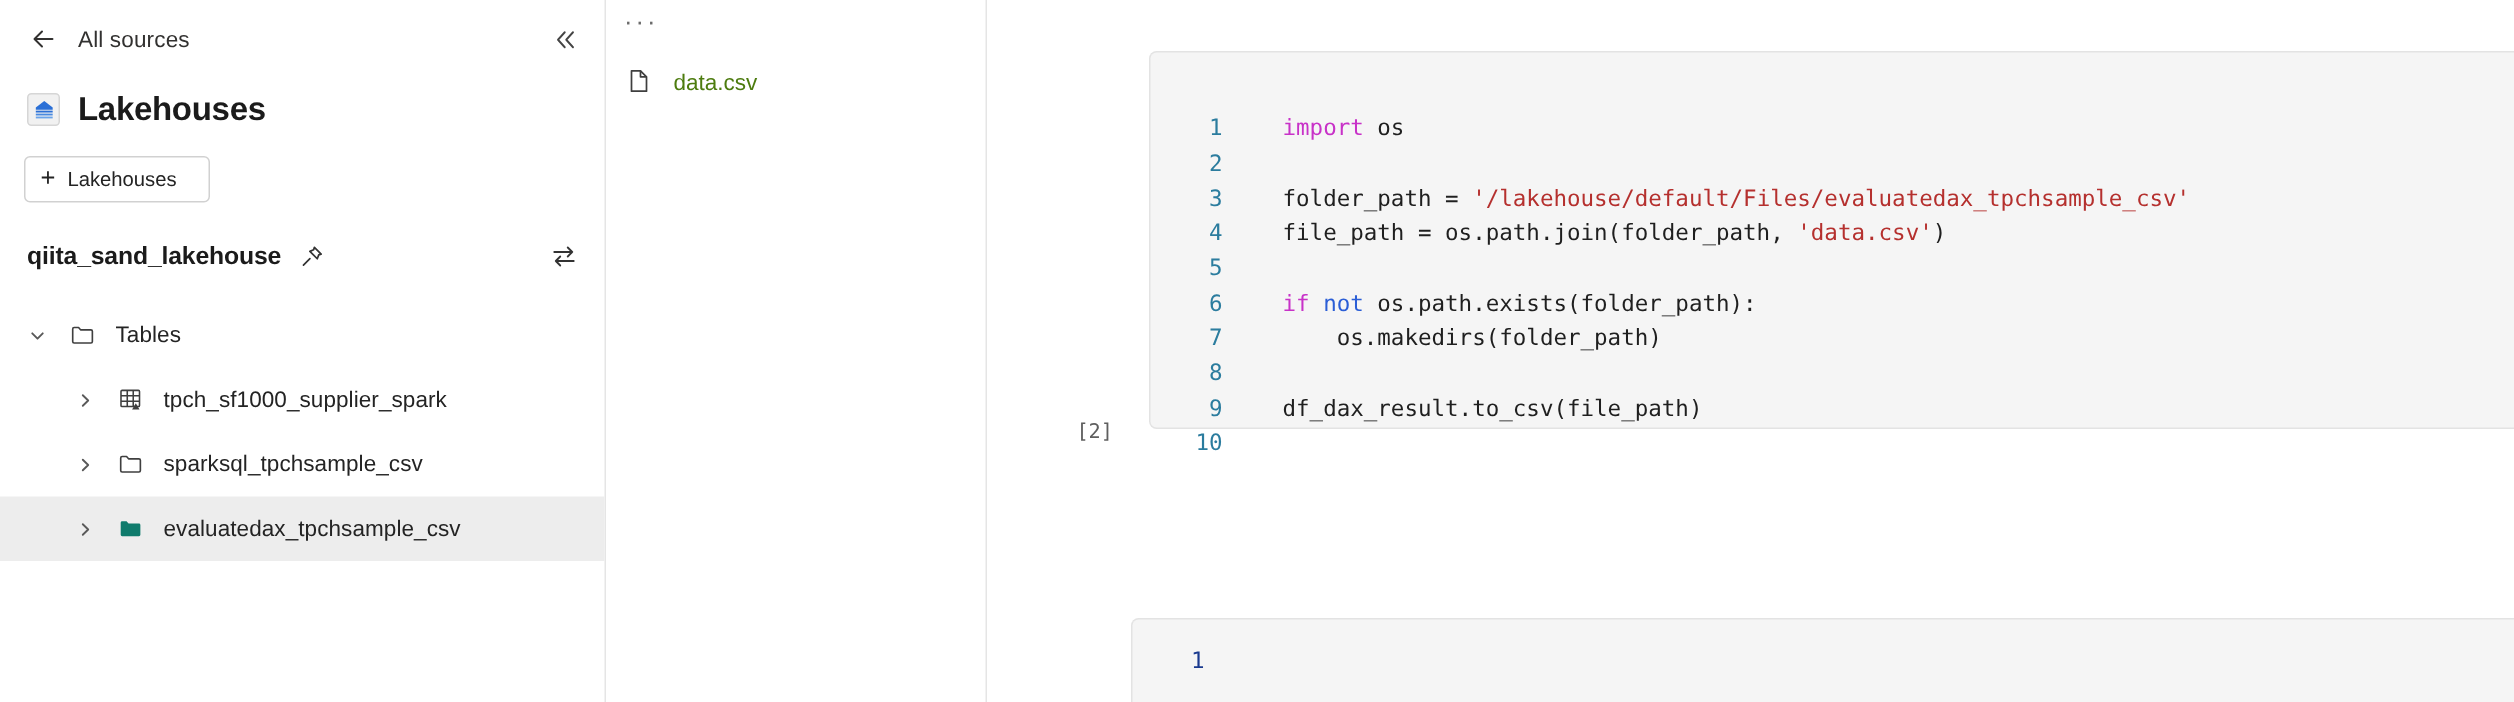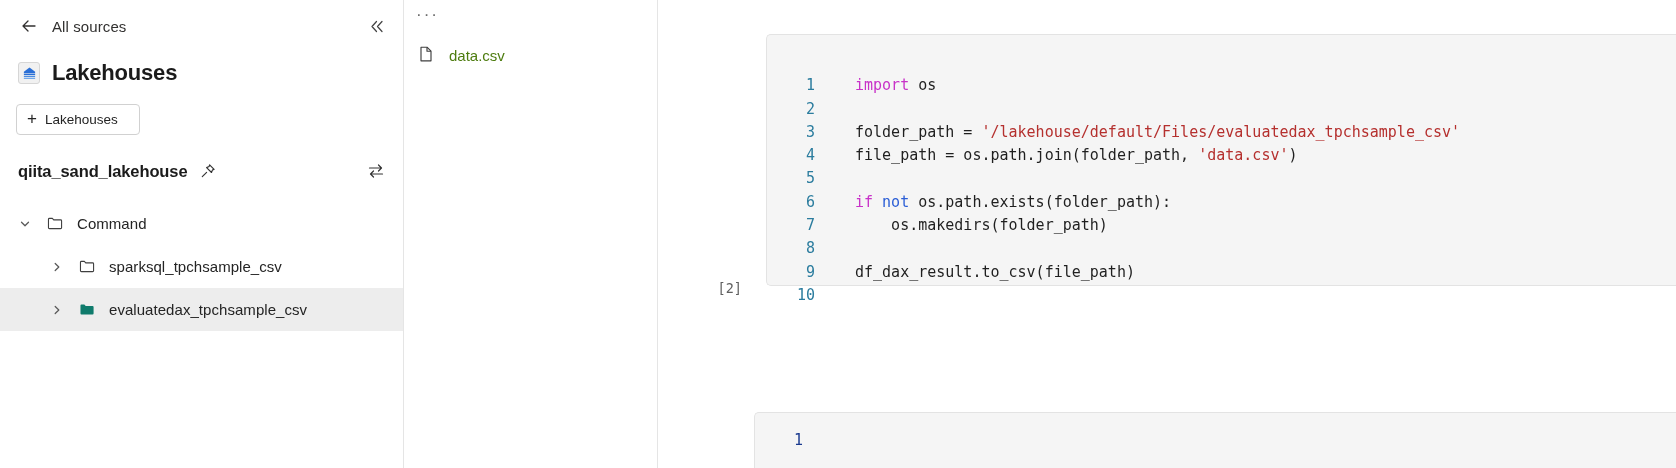--- a/index.html
+++ b/index.html
@@ -320,23 +320,38 @@
         <span class="chev">
           <svg width="14" height="14" viewBox="0 0 14 14" fill="none" stroke="currentColor" stroke-width="1.25">
             <path d="M3.5 5.2L7 8.8l3.5-3.6" stroke-linecap="round" stroke-linejoin="round"></path>
           </svg>
         </span>
         <span class="node-icon">
           <svg width="19" height="19" viewBox="0 0 20 20" fill="none" stroke="#3f3f3f" stroke-width="1.15">
             <path d="M2.6 5.6a1 1 0 011-1h3.1l1.4 1.6h7.3a1 1 0 011 1v7.2a1 1 0 01-1 1H3.6a1 1 0 01-1-1V5.6z" stroke-linejoin="round"></path>
           </svg>
         </span>
-        <span class="node-label">Command</span>
+        <span class="node-label">Tables</span>
       </div>
 
+      <div class="tree-row indent">
+        <span class="chev">
+          <svg width="14" height="14" viewBox="0 0 14 14" fill="none" stroke="currentColor" stroke-width="1.25">
+            <path d="M5.2 3.5L8.8 7l-3.6 3.5" stroke-linecap="round" stroke-linejoin="round"></path>
+          </svg>
+        </span>
+        <span class="node-icon">
+          <svg width="19" height="19" viewBox="0 0 20 20" fill="none" stroke="#3f3f3f" stroke-width="1.1">
+            <rect x="2.8" y="3.4" width="13" height="11.4" rx="0.8"></rect>
+            <path d="M2.8 7.2h13M2.8 11h13M7.2 3.4v11.4M11.4 3.4v11.4"></path>
+            <path d="M10.6 16.8l2.6-4.4 2.6 4.4z" fill="#3f3f3f" stroke="none"></path>
+          </svg>
+        </span>
+        <span class="node-label">tpch_sf1000_supplier_spark</span>
+      </div>
 
 
       <div class="tree-row indent">
         <span class="chev">
           <svg width="14" height="14" viewBox="0 0 14 14" fill="none" stroke="currentColor" stroke-width="1.25">
             <path d="M5.2 3.5L8.8 7l-3.6 3.5" stroke-linecap="round" stroke-linejoin="round"></path>
           </svg>
         </span>
         <span class="node-icon">
           <svg width="19" height="19" viewBox="0 0 20 20" fill="none" stroke="#3f3f3f" stroke-width="1.15">

